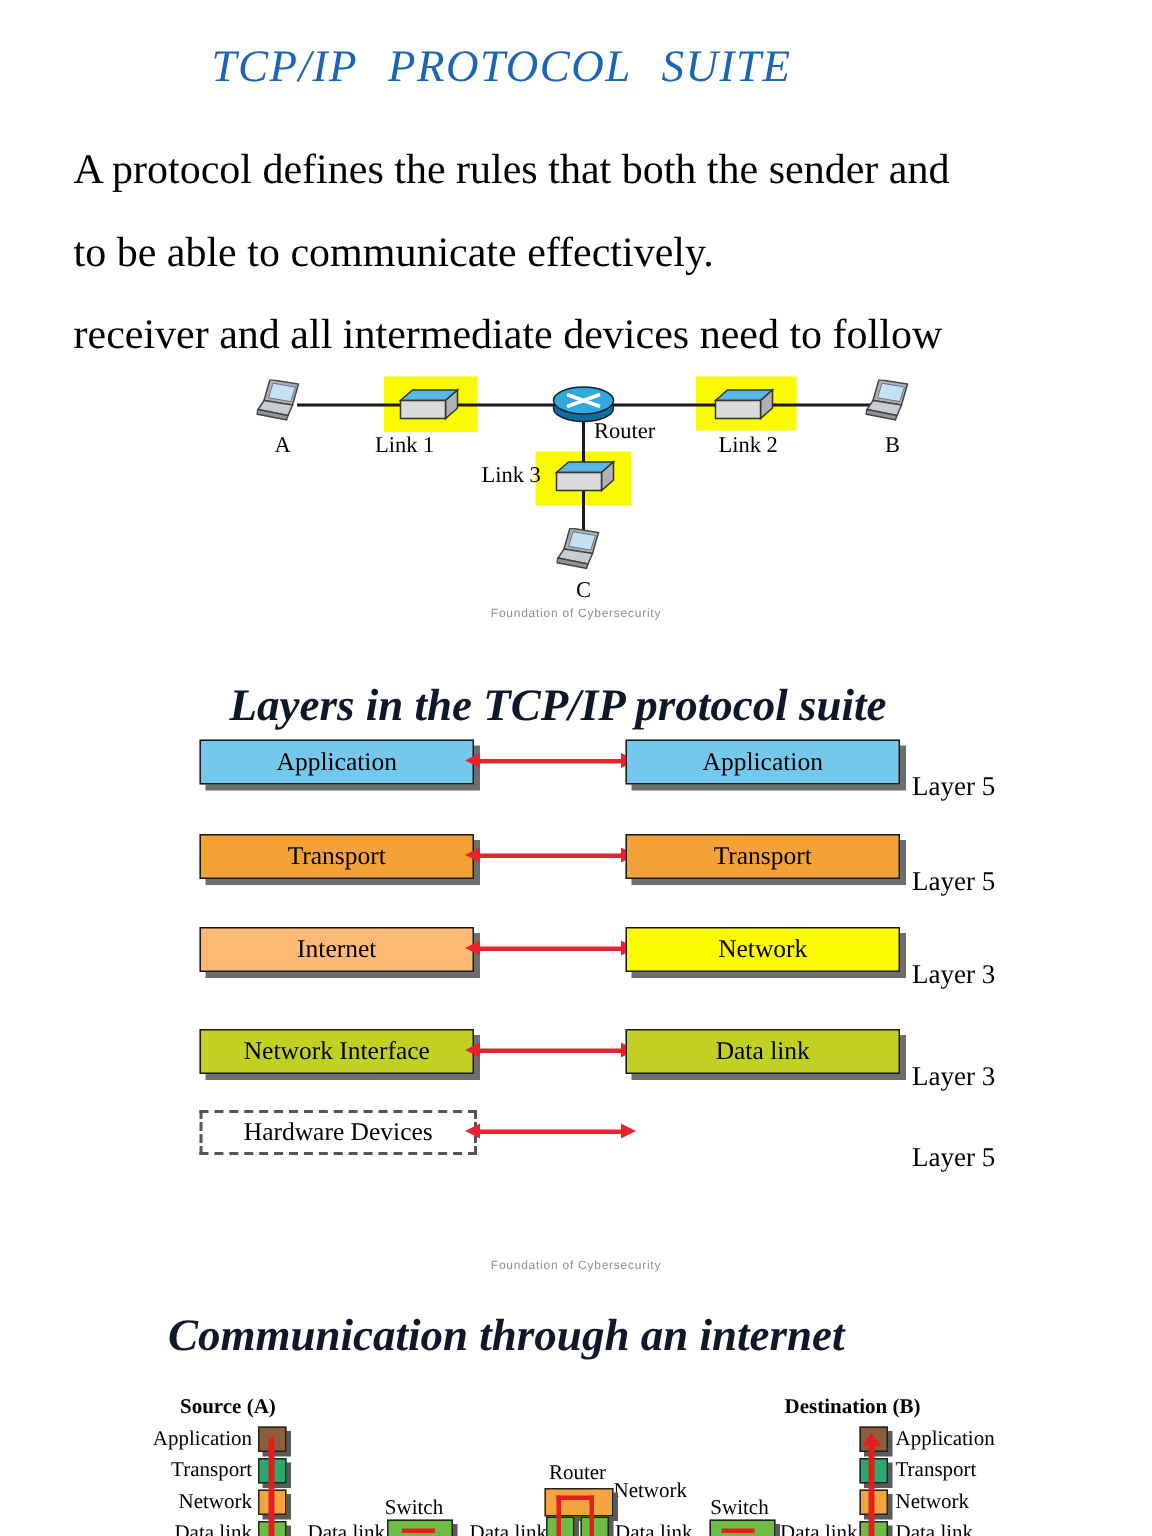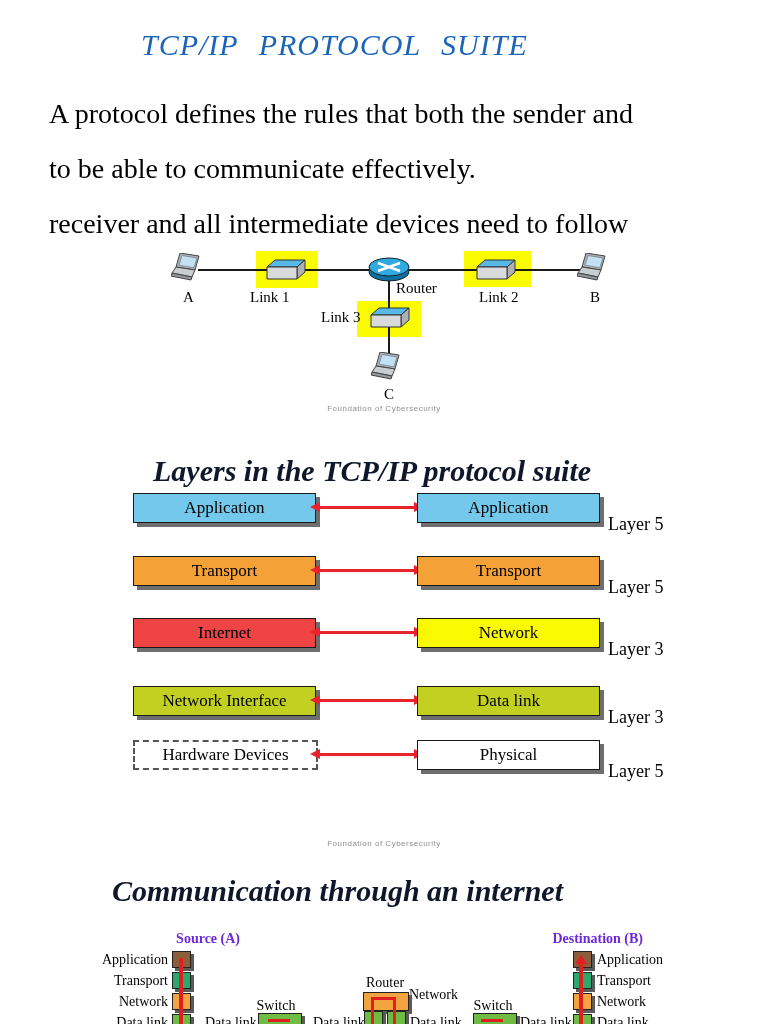--- a/index.html
+++ b/index.html
@@ -32,22 +32,22 @@
   .lbox.right{left:417px;}
   .lbox.dashed{border:2px dashed #555;box-shadow:none;height:26px;line-height:26px;}
   .llabel{position:absolute;left:608px;top:21px;font-size:18px;white-space:nowrap;}
   .dblarrow{position:absolute;left:319px;top:13px;width:96px;height:2.5px;background:#e8232f;}
   .dblarrow::before,.dblarrow::after{content:"";position:absolute;top:-4.5px;width:0;height:0;
         border-top:5.5px solid transparent;border-bottom:5.5px solid transparent;}
   .dblarrow::before{left:-9px;border-right:10px solid #e8232f;}
   .dblarrow::after{right:-9px;border-left:10px solid #e8232f;}
 
   
-  .cd-red-label{position:absolute;width:120px;text-align:right;font-size:14px;font-weight:bold;
-                color:#6d28d9;white-space:nowrap;}
+  .cd-red-label{position:absolute;width:120px;text-align:left;font-size:14px;font-weight:bold;
+                color:#000000;white-space:nowrap;}
   .cd-lbl{position:absolute;font-size:14px;white-space:nowrap;}
   .cd-lbl.r{width:100px;text-align:right;}
   .sbox{position:absolute;width:17px;height:15px;border:1px solid #222;
         box-shadow:3px 3px 0 #5a5a5a;z-index:1;}
   .bigbox{position:absolute;border:1px solid #222;box-shadow:3px 3px 0 #5a5a5a;z-index:1;}
   .redline{position:absolute;width:4px;background:#e31e1e;z-index:3;}
   .redline.arrow-up::before{content:"";position:absolute;left:-4px;top:-9px;width:0;height:0;
         border-left:6px solid transparent;border-right:6px solid transparent;
         border-bottom:9px solid #e31e1e;}
   .red-u{position:absolute;left:371px;top:997px;width:19px;height:30px;
@@ -151,35 +151,34 @@
     <div class="lbox right" style="background-color: rgb(116, 200, 236);">Application</div>
     <div class="llabel">Layer 5</div>
   </div>
   <div class="lrow" style="top:556px;">
     <div class="lbox left" style="background-color: rgb(244, 162, 55);">Transport</div>
     <div class="dblarrow"></div>
     <div class="lbox right" style="background-color: rgb(244, 162, 55);">Transport</div>
     <div class="llabel">Layer 5</div>
   </div>
   <div class="lrow" style="top:618px;">
-    <div class="lbox left" style="background-color: #ef4444;">Internet</div>
+    <div class="lbox left" style="background-color: #fdba74;">Internet</div>
     <div class="dblarrow"></div>
     <div class="lbox right" style="background-color: rgb(250, 250, 0);">Network</div>
     <div class="llabel">Layer 3</div>
   </div>
   <div class="lrow" style="top:686px;">
     <div class="lbox left" style="background-color: rgb(194, 208, 33); text-align: center;">Network Interface</div>
     <div class="dblarrow"></div>
     <div class="lbox right" style="background-color: rgb(194, 208, 33);">Data link</div>
     <div class="llabel">Layer 3</div>
   </div>
   <div class="lrow" style="top:740px;">
     <div class="lbox left dashed" style="background-color: rgb(255, 255, 255);">Hardware Devices</div>
     <div class="dblarrow"></div>
-    <div class="lbox right" style="background-color: rgb(255, 255, 255);">Physical</div>
     <div class="llabel">Layer 5</div>
   </div>
 
   <div class="caption" style="top:839px;">Foundation of Cybersecurity</div>
 
   <div class="section-heading" style="left:112px;top:874px;">Communication through an internet</div>
 
   <div class="cd">
     <div class="cd-red-label" style="left:120px;top:931px;">Source (A)</div>
     <div class="cd-red-label" style="left:523px;top:931px;">Destination (B)</div>

